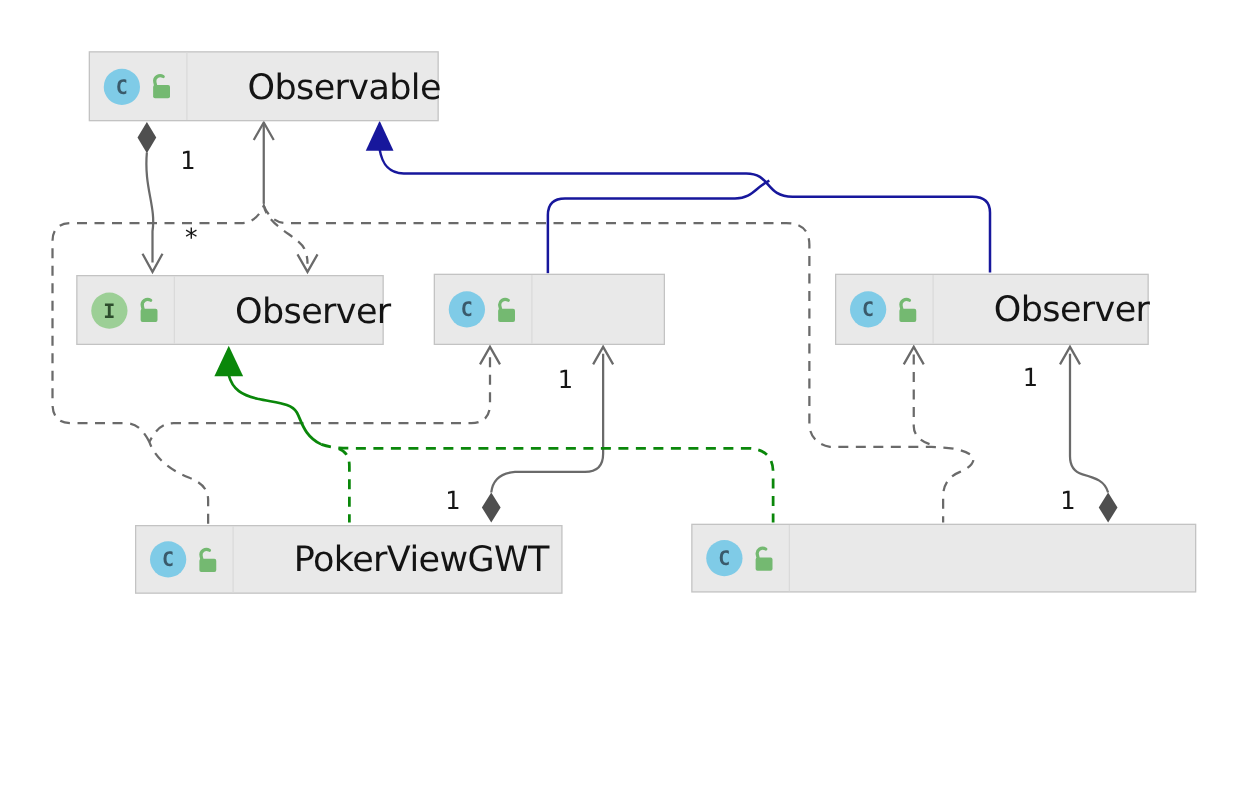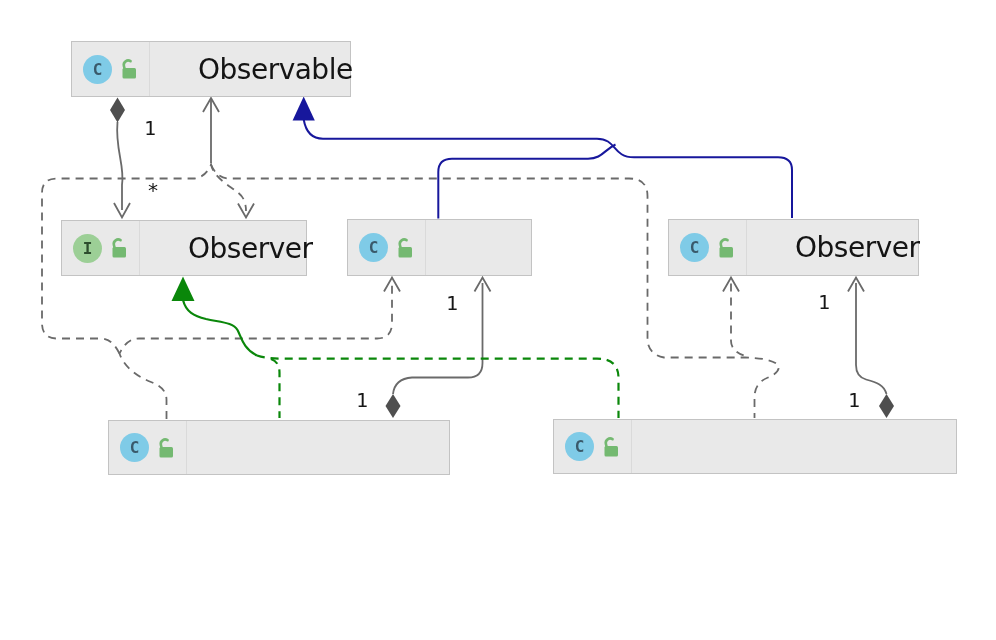--- a/index.html
+++ b/index.html
@@ -163,20 +163,21 @@
   <div class="box" style="left:108px;top:420px;width:342px;height:55px;">
     <div class="icell">
       <span class="badge cls">C</span>
       <span class="lock">
         <svg width="20" height="24" viewBox="0 0 20 24">
           <path d="M5 12 V8.2 A4.4 4.4 0 0 1 12.6 5.2" stroke="#74b971" stroke-width="2.6" fill="none" stroke-linecap="round" transform="rotate(-14 8 9)"></path>
           <rect x="3.5" y="11" width="13.5" height="10.5" rx="1.5" fill="#74b971"></rect>
         </svg>
       </span>
     </div>
+    <div class="name">PokerViewGWT</div>
   </div>
 
   <div class="box" style="left:553px;top:419px;width:404px;height:55px;">
     <div class="icell">
       <span class="badge cls">C</span>
       <span class="lock">
         <svg width="20" height="24" viewBox="0 0 20 24">
           <path d="M5 12 V8.2 A4.4 4.4 0 0 1 12.6 5.2" stroke="#74b971" stroke-width="2.6" fill="none" stroke-linecap="round" transform="rotate(-14 8 9)"></path>
           <rect x="3.5" y="11" width="13.5" height="10.5" rx="1.5" fill="#74b971"></rect>
         </svg>

